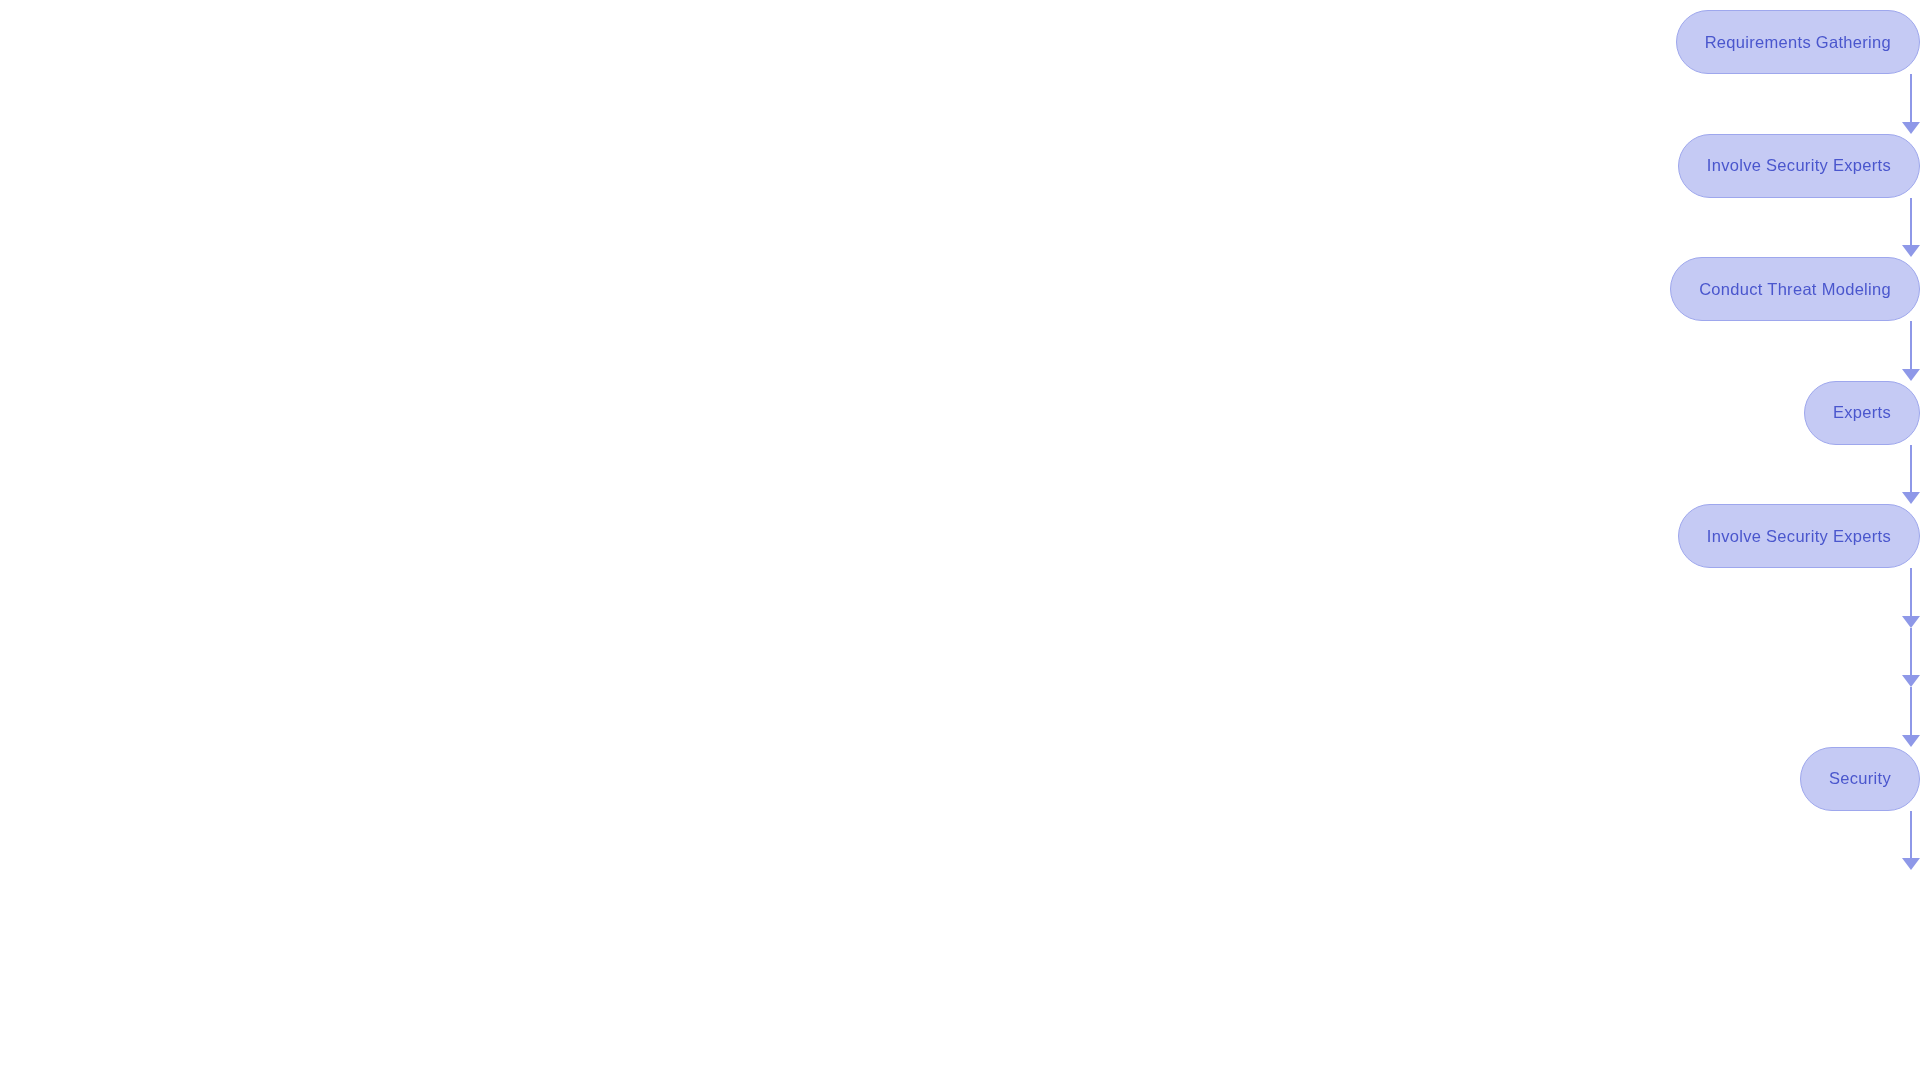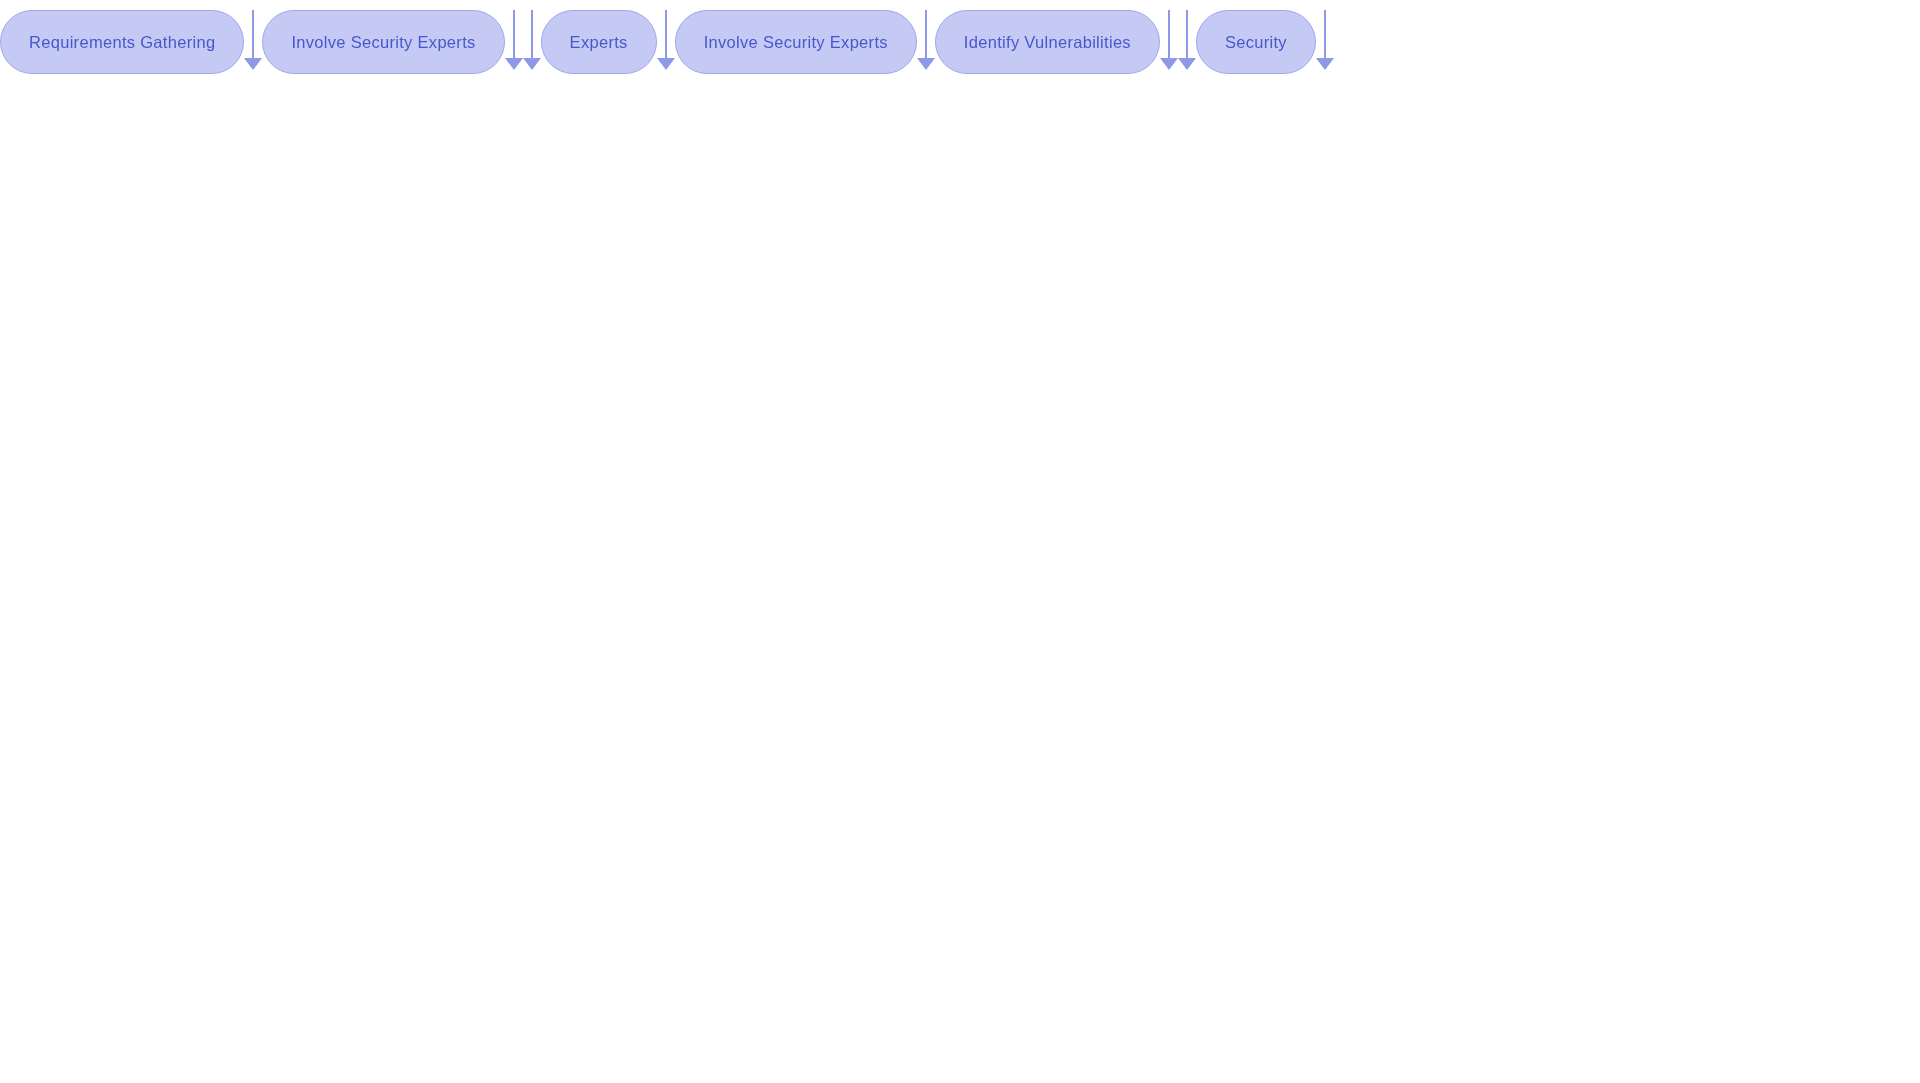--- a/index.html
+++ b/index.html
@@ -21,21 +21,22 @@
     font-family: "Liberation Sans", sans-serif;
     overflow: hidden;
     position: relative;
   }
   .flowchart {
     position: absolute;
     top: 10px;
     left: 0;
     width: 1920px;
     display: flex;
-    align-items: flex-start;
+    flex-direction: column;
+    align-items: flex-end;
   }
   .node {
     height: 64px;
     min-width: 96px;
     padding: 0 28px;
     border-radius: 32px;
     background: var(--node-fill);
     border: 1.5px solid var(--node-border);
     color: var(--node-text);
     display: flex;
@@ -79,41 +80,41 @@
     <span class="head"></span>
   </div>
 
   <div class="node">Involve Security Experts</div>
 
   <div class="arrow">
     <span class="line"></span>
     <span class="head"></span>
   </div>
 
+  <div class="node">Conduct Threat Modeling</div>
 
   <div class="arrow">
     <span class="line"></span>
     <span class="head"></span>
   </div>
 
   <div class="node">Experts</div>
 
   <div class="arrow">
     <span class="line"></span>
     <span class="head"></span>
   </div>
 
   <div class="node">Involve Security Experts</div>
 
   <div class="arrow">
     <span class="line"></span>
     <span class="head"></span>
   </div>
 
-  <div class="node">Identify Vulnerabilities</div>
 
   <div class="arrow">
     <span class="line"></span>
     <span class="head"></span>
   </div>
 
 
   <div class="arrow">
     <span class="line"></span>
     <span class="head"></span>

